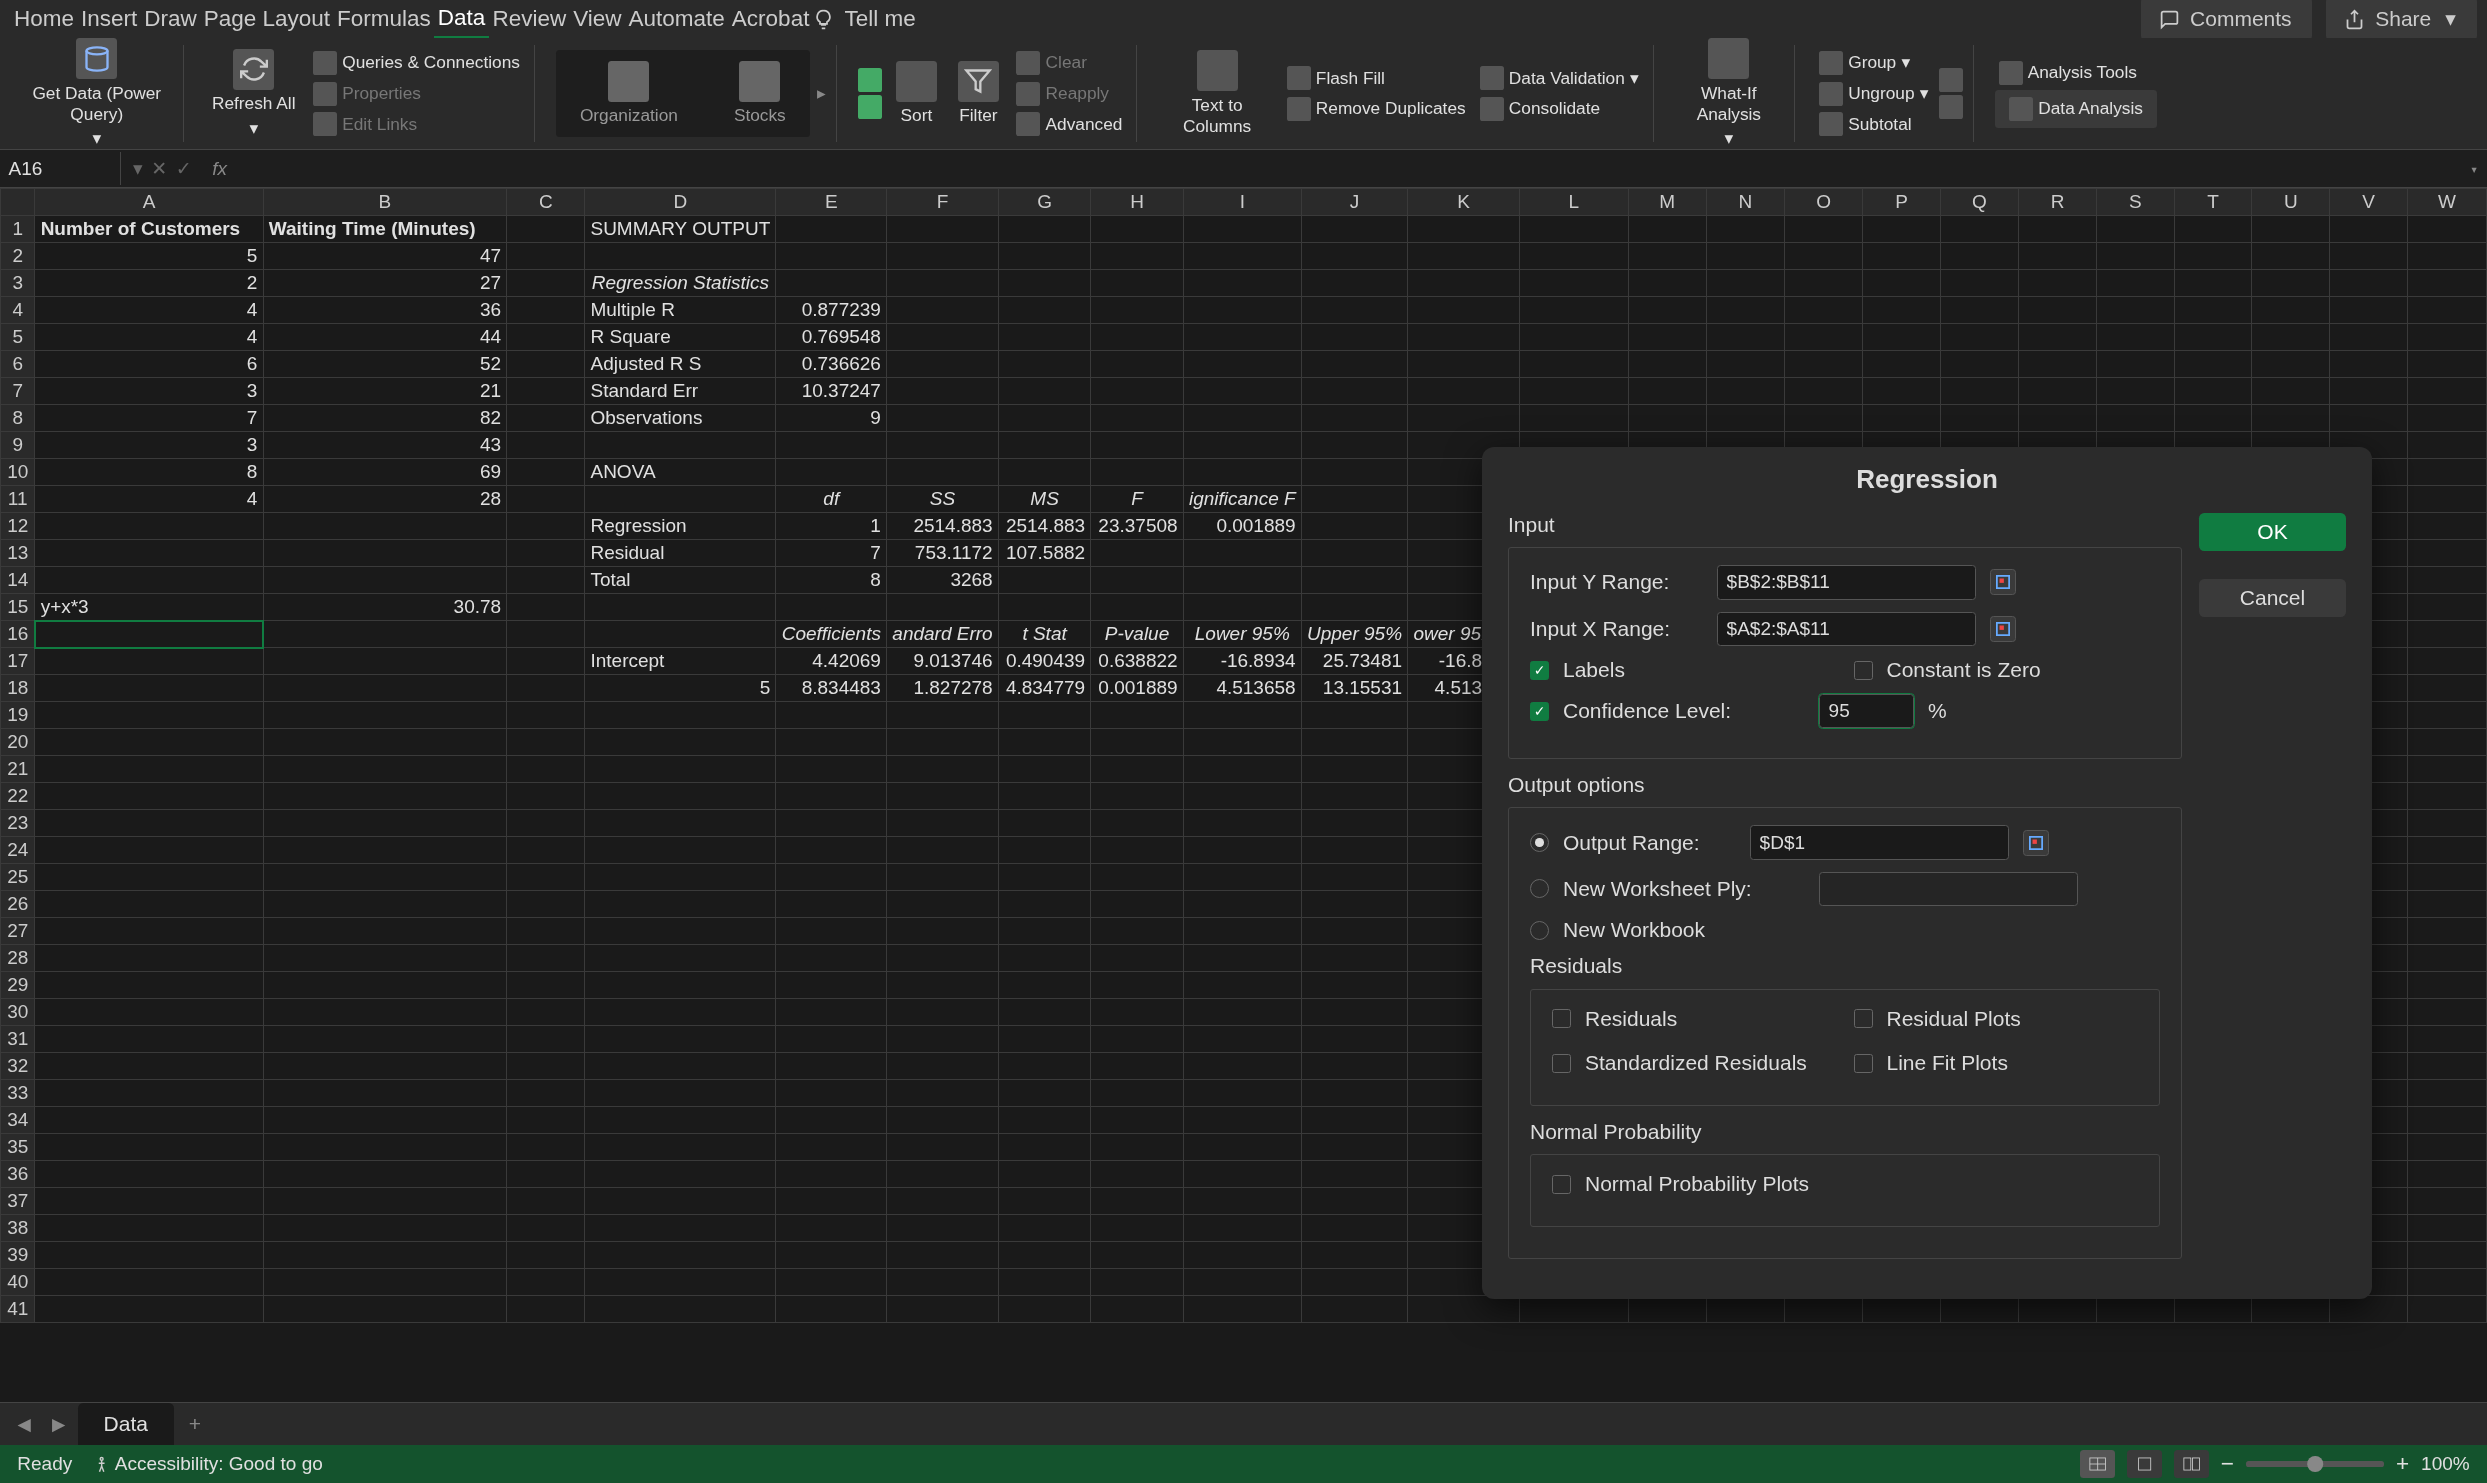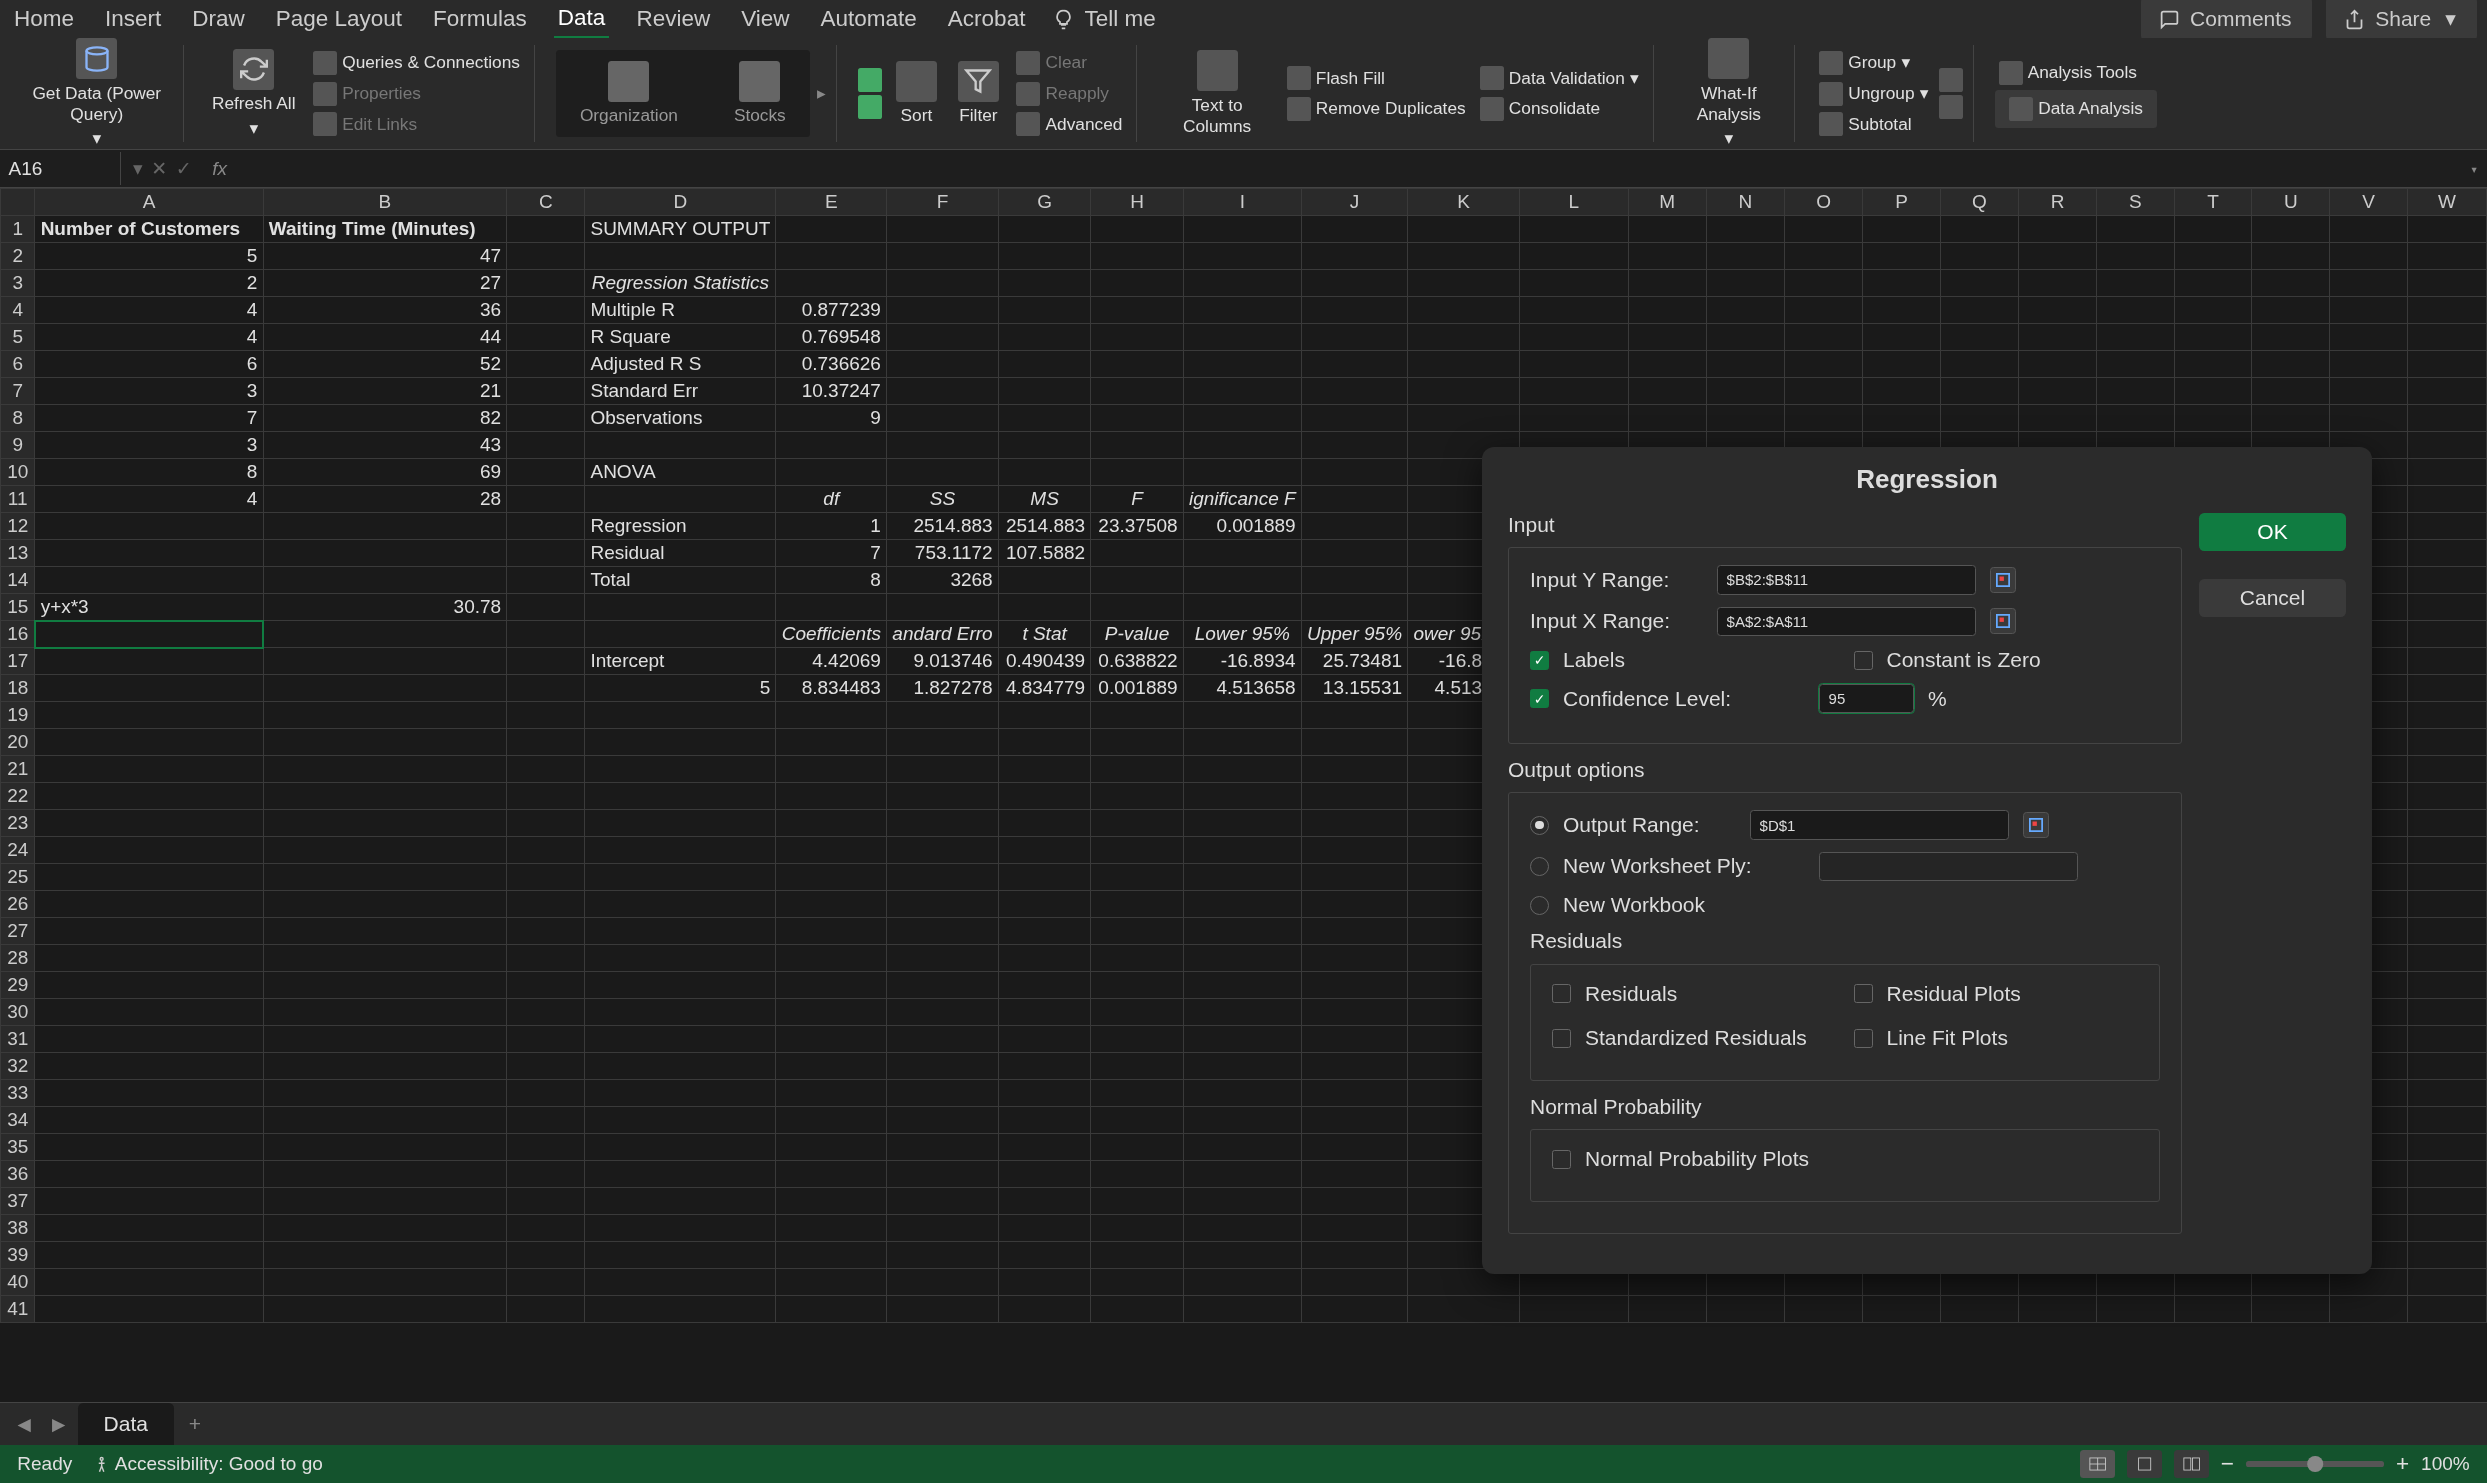--- a/index.html
+++ b/index.html
@@ -1,19 +1,19 @@
 <!DOCTYPE html>
 <html style="font-size:14px"><head>
 <meta charset="utf-8">
 <style>
 * { margin: 0; padding: 0; box-sizing: border-box; font-family: -apple-system, "Segoe UI", sans-serif; }
 body { background: #1a1a1a; color: #e0e0e0; font-size: 10.4px; width: 2487px; height: 1483px; overflow: hidden; display: flex; flex-direction: column; }
 
 
-.menu-tabs { background: #2a2a2a; display: flex; padding: 0 10.4px; height: 38px; align-items: center; gap: 24px; font-size: 22.5px; }
+.menu-tabs { background: #2a2a2a; display: flex; padding: 0 10.4px; height: 38px; align-items: center; font-size: 22.5px; }
 .menu-tabs span { color: #ccc; padding: 5.2px 3.5px; cursor: pointer; }
 .menu-tabs .active { color: #fff; border-bottom: 3.5px solid #107c41; }
 .menu-right { margin-left: auto; display: flex; gap: 14px; align-items: center; }
 .btn-pill { background: #3a3a3a; border-radius: 7px; padding: 7px 17.3px; display: flex; align-items: center; gap: 7px; font-size: 21px; }
 .tellme { display:flex; align-items:center; gap:7px; color:#ccc; }
 
 
 .ribbon { background: #2a2a2a; display: flex; padding: 7px 10.4px; height: 112px; align-items: center; gap: 10.4px; border-bottom: 0.9px solid #444; }
 .ribbon-group { display: flex; align-items: center; gap: 7px; padding: 0 10.4px; border-right: 0.9px solid #444; height: 100%; }
 .ribbon-group:last-child { border-right: none; }
@@ -56,21 +56,21 @@
 .dialog-body { padding: 0 26px 26px; display: flex; gap: 17.3px; }
 .dialog-main { flex: 1; }
 .dialog-side { width: 147px; display: flex; flex-direction: column; gap: 28px; }
 .dlg-btn { background: #3a3a3a; color: #ddd; border-radius: 5.2px; padding: 7px; text-align: center; cursor: pointer; }
 .dlg-btn.ok { background: #107c41; color: #fff; }
 fieldset { border: 0.9px solid #444; border-radius: 3px; padding: 17.3px 21px; margin-bottom: 14px; }
 .sect-label { font-size: 21px; margin-bottom: 10.4px; }
 .row { display: flex; align-items: center; margin-bottom: 12px; gap: 14px; }
 .row label { width: 173px; }
 .row .wide-label { width: 242px; }
-.inp { background: #1a1a1a; border: 0.9px solid #555; color: #ddd; padding: 5.2px 8.6px; font-size: 15px; border-radius: 3.5px; }
+.inp { background: #1a1a1a; border: 0.9px solid #555; color: #ddd; padding: 5.2px 8.6px; font-size: 19px; border-radius: 3.5px; }
 .inp.range { width: 259px; }
 .inp.sm { width: 95px; }
 .range-btn { width: 26px; height: 26px; background: #3a3a3a; border: 0.9px solid #555; border-radius: 3.5px; display:flex; align-items:center; justify-content:center; }
 .chk { width: 19px; height: 19px; border: 0.9px solid #666; border-radius: 2.6px; display: inline-flex; align-items:center; justify-content:center; }
 .chk.on { background: #107c41; border-color: #107c41; }
 .chk.on::after { content: "✓"; color: #fff; font-size: 14px; }
 .radio { width: 19px; height: 19px; border: 1.7px solid #666; border-radius: 50%; display: inline-flex; align-items:center; justify-content:center; }
 .radio.on::after { content: ""; width: 8.6px; height: 8.6px; background: #ddd; border-radius: 50%; }
 .cols2 { display: grid; grid-template-columns: 1fr 1fr; gap: 8.6px 17.3px; }
 

